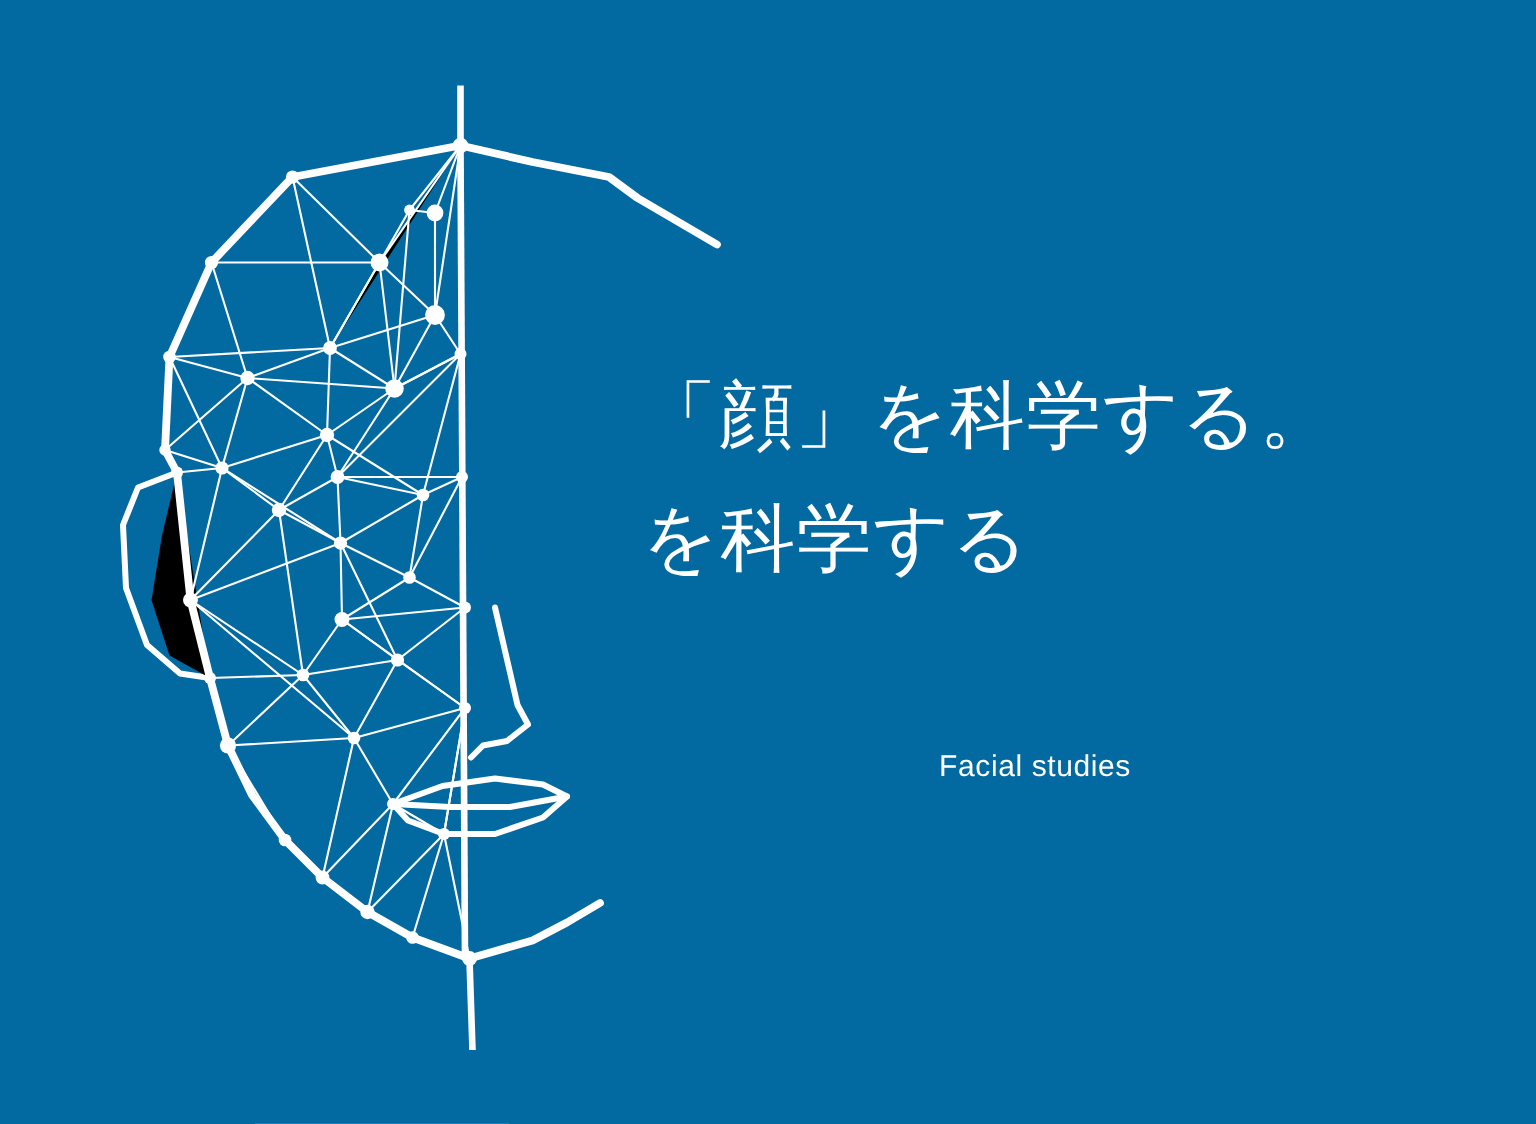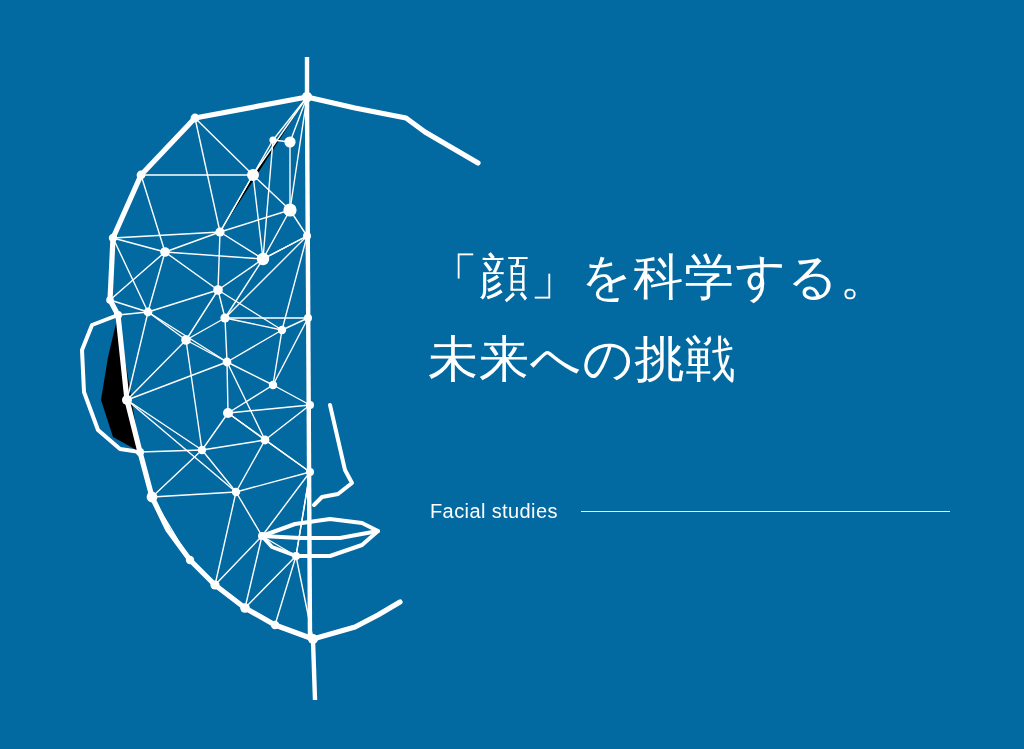--- a/index.html
+++ b/index.html
@@ -53,20 +53,21 @@
     font-weight: 400;
   }
   #subtitle-row {
     position: absolute;
     left: 430px;
     top: 500px;
     width: 520px;
     display: flex;
     align-items: center;
     gap: 23px;
+    flex-direction: column;
   }
   #subtitle-text {
     color: #ffffff;
     font-family: "Liberation Sans", "DejaVu Sans", sans-serif;
     font-size: 20px;
     letter-spacing: 0.4px;
     white-space: nowrap;
     font-weight: 400;
   }
   #subtitle-rule {
@@ -282,21 +283,21 @@
         <circle cx="296" cy="556" r="4.0"></circle>
         <circle cx="275" cy="625" r="4.2"></circle>
         <circle cx="313" cy="639" r="5.0"></circle>
       </g>
 
     </svg>
   </div>
 
   <div id="headline-block">
     <div class="headline-line">「顔」を科学する。</div>
-    <div class="headline-line">未来への挑戦</div>
+    <div class="headline-line">を科学する</div>
   </div>
 
   <div id="subtitle-row">
     <span id="subtitle-text">Facial studies</span>
     <span id="subtitle-rule"></span>
   </div>
 
 </div>
 
 </body></html>

